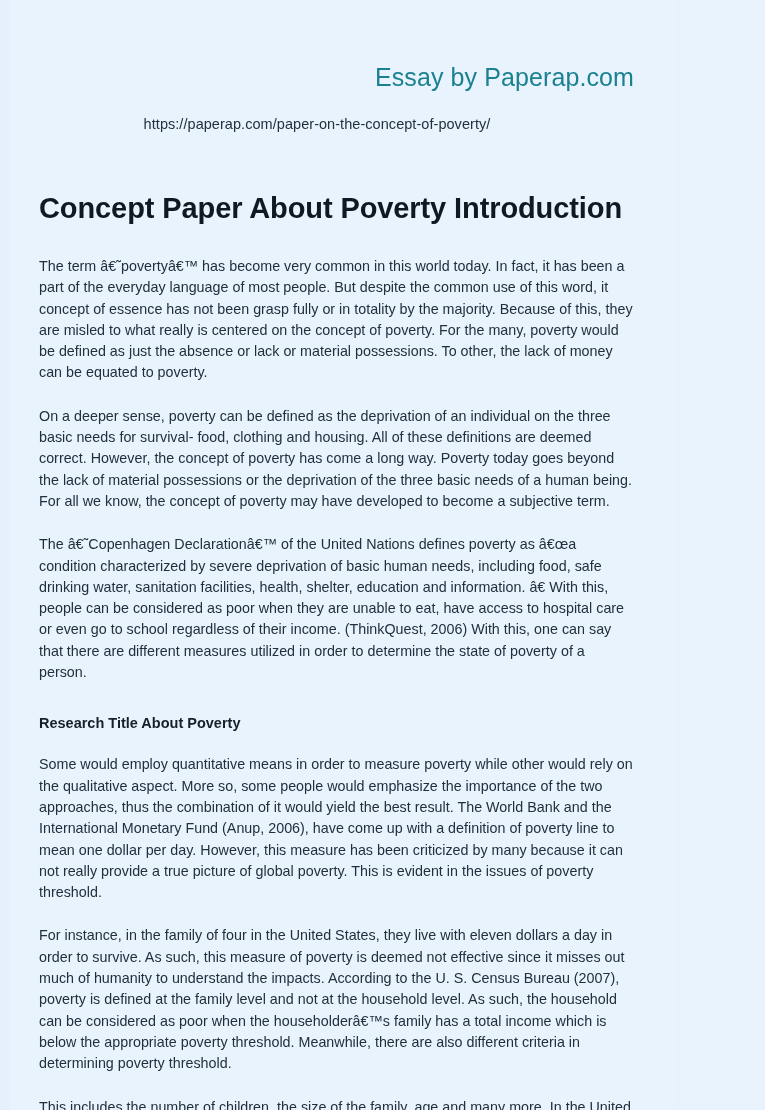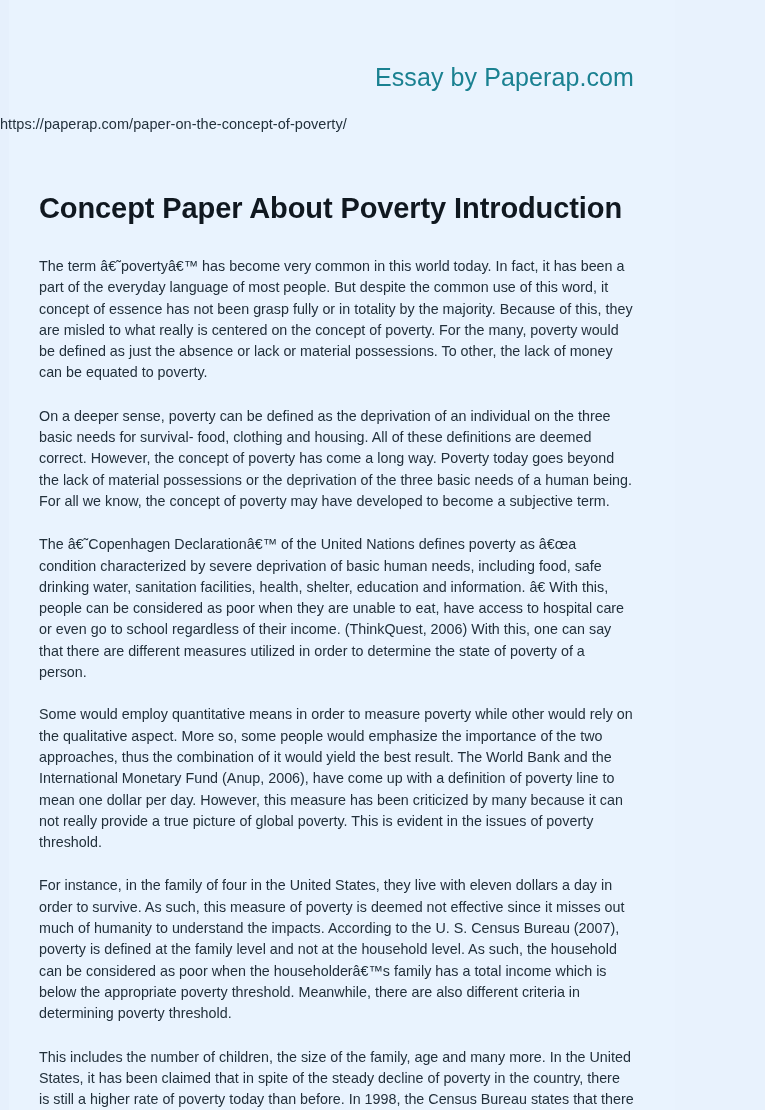--- a/index.html
+++ b/index.html
@@ -30,21 +30,21 @@
     display: inline-block;
     font-size: 25px;
     line-height: 30px;
     color: #1a8191;
     font-weight: 400;
     letter-spacing: 0.1px;
   }
   .url-bar {
     padding-top: 22px;
     padding-right: 41px;
-    text-align: left;
+    text-align: center;
   }
   .url {
     display: inline-block;
     font-size: 14.5px;
     line-height: 20px;
     color: #23313c;
     letter-spacing: 0.05px;
   }
   .content {
     padding: 0 41px 0 39px;
@@ -102,20 +102,21 @@
 
     <h1 class="doc-title">Concept Paper About Poverty Introduction</h1>
 
     <div class="body-block">
       <p class="para">The term â€˜povertyâ€™ has become very common in this world today. In fact, it has been a part of the everyday language of most people. But despite the common use of this word, it concept of essence has not been grasp fully or in totality by the majority. Because of this, they are misled to what really is centered on the concept of poverty. For the many, poverty would be defined as just the absence or lack or material possessions. To other, the lack of money can be equated to poverty.</p>
       <p class="para">On a deeper sense, poverty can be defined as the deprivation of an individual on the three basic needs for survival- food, clothing and housing. All of these definitions are deemed correct. However, the concept of poverty has come a long way. Poverty today goes beyond the lack of material possessions or the deprivation of the three basic needs of a human being. For all we know, the concept of poverty may have developed to become a subjective term.</p>
       <p class="para">The â€˜Copenhagen Declarationâ€™ of the United Nations defines poverty as â€œa condition characterized by severe deprivation of basic human needs, including food, safe drinking water, sanitation facilities, health, shelter, education and information. â€ With this, people can be considered as poor when they are unable to eat, have access to hospital care or even go to school regardless of their income. (ThinkQuest, 2006) With this, one can say that there are different measures utilized in order to determine the state of poverty of a person.</p>
     </div>
 
     <div class="section-block">
+      <h2 class="sub-title">Research Title About Poverty</h2>
       <p class="para">Some would employ quantitative means in order to measure poverty while other would rely on the qualitative aspect. More so, some people would emphasize the importance of the two approaches, thus the combination of it would yield the best result. The World Bank and the International Monetary Fund (Anup, 2006), have come up with a definition of poverty line to mean one dollar per day. However, this measure has been criticized by many because it can not really provide a true picture of global poverty. This is evident in the issues of poverty threshold.</p>
       <p class="para">For instance, in the family of four in the United States, they live with eleven dollars a day in order to survive. As such, this measure of poverty is deemed not effective since it misses out much of humanity to understand the impacts. According to the U. S. Census Bureau (2007), poverty is defined at the family level and not at the household level. As such, the household can be considered as poor when the householderâ€™s family has a total income which is below the appropriate poverty threshold. Meanwhile, there are also different criteria in determining poverty threshold.</p>
       <p class="para">This includes the number of children, the size of the family, age and many more. In the United States, it has been claimed that in spite of the steady decline of poverty in the country, there is still a higher rate of poverty today than before. In 1998, the Census Bureau states that there are 18.</p>
     </div>
 
   </div>
 
 </div>
 
 </body></html>

